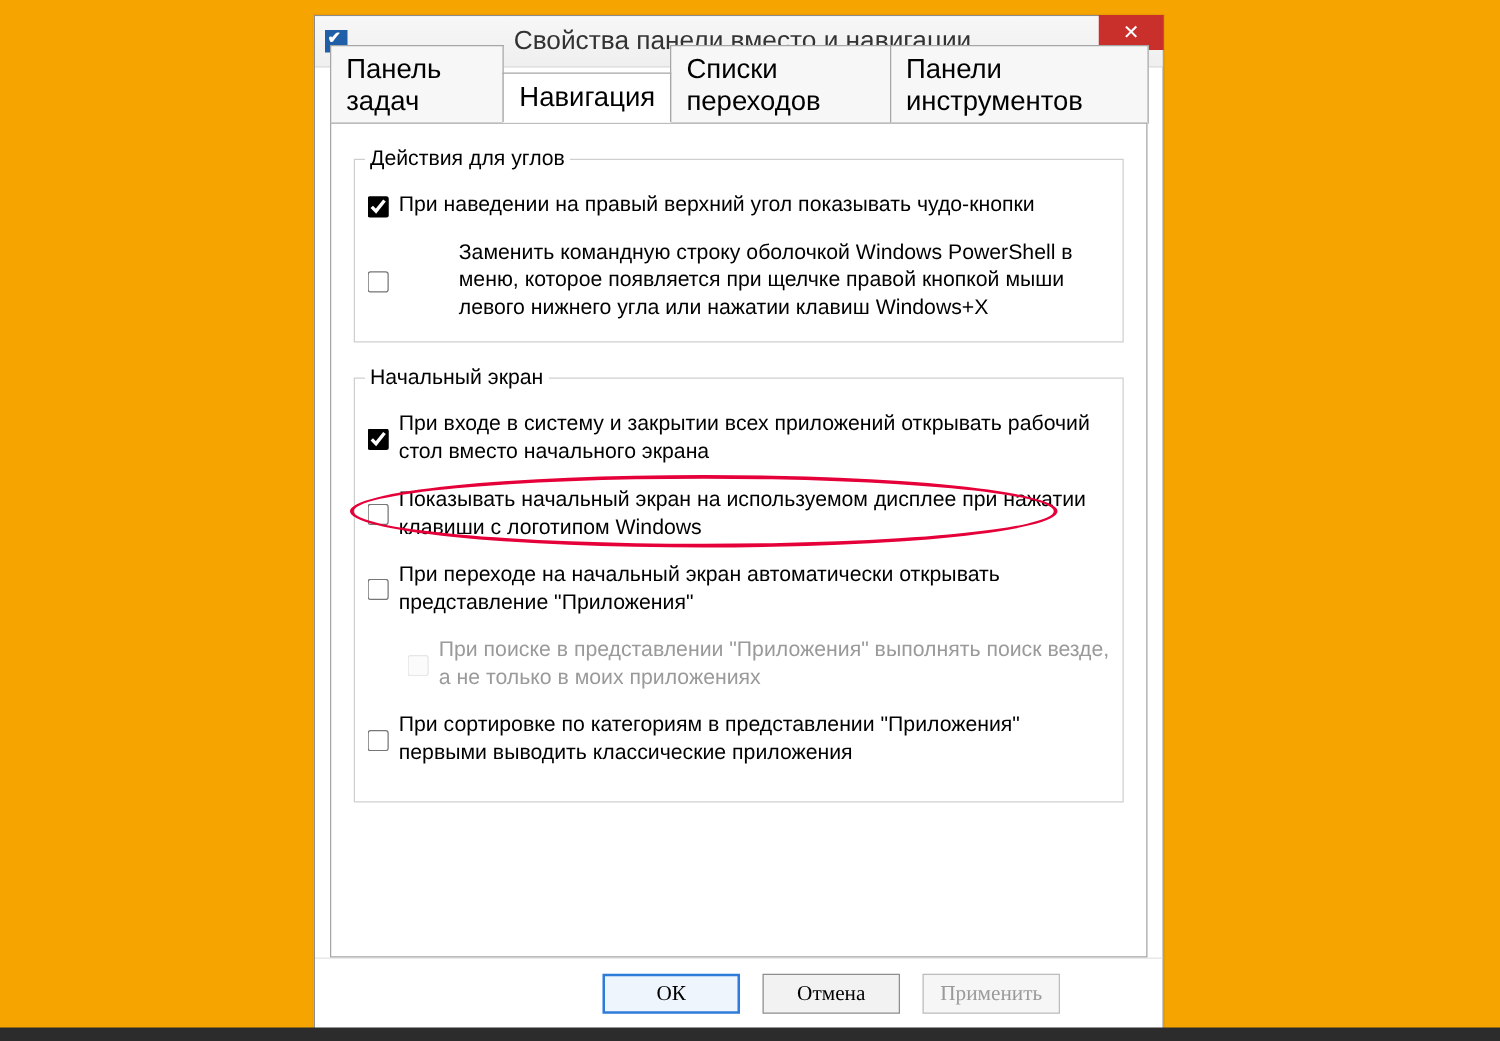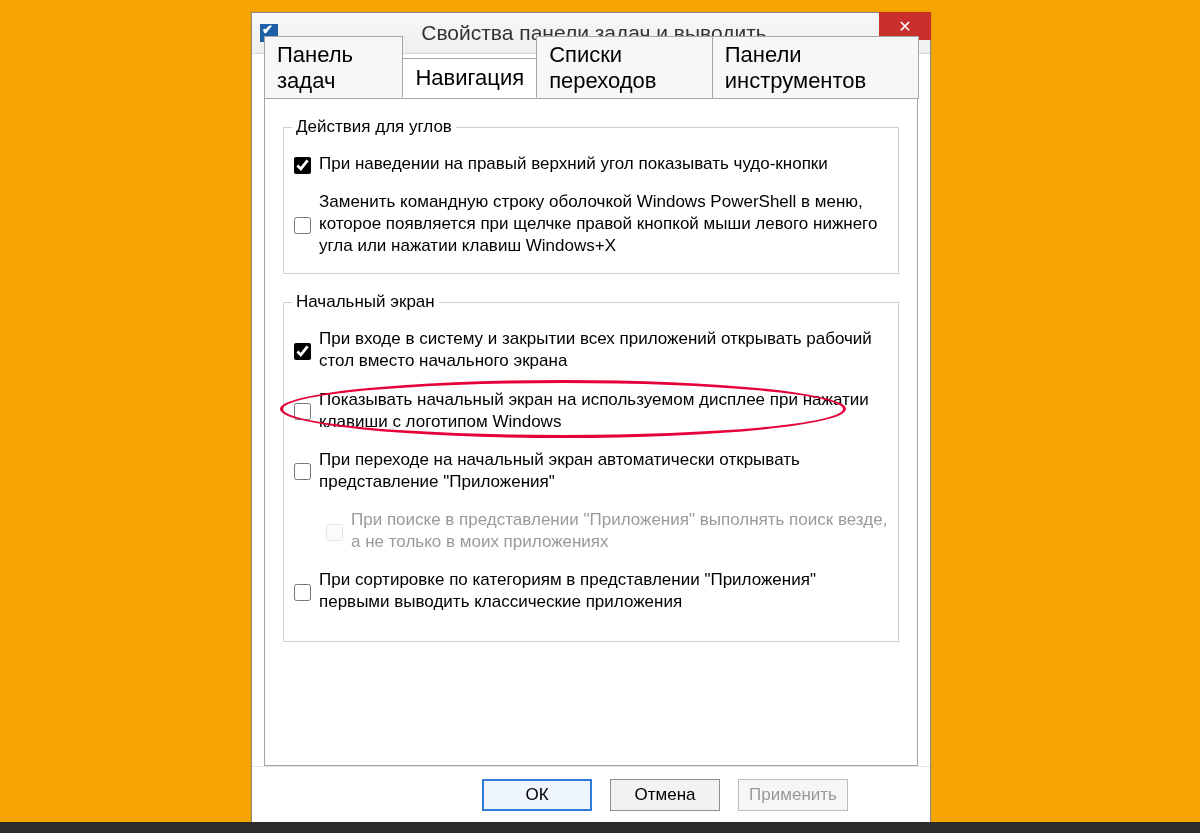--- a/index.html
+++ b/index.html
@@ -104,21 +104,21 @@
     padding:0 4px;
     font-size:17px;
     color:#000;
   }
   .opt{
     display:flex;
     align-items:center;
     margin:6px 0 16px 2px;
     line-height:1.3;
   }
-  .opt:last-child{margin-bottom:4px;}
+  .opt:last-child{margin-bottom:4px;gap:48px;}
   .opt input[type=checkbox]{
     width:17px;height:17px;
     margin:2px 8px 0 0;
     flex-shrink:0;
     accent-color:#000;
   }
   .opt.disabled{color:#9a9a9a;}
   .opt.disabled input{opacity:.55;}
   .opt.indent{margin-left:34px;}
   .opt label{flex:1;}
@@ -142,21 +142,21 @@
   }
   .buttons .spacer{flex:0 0 130px;}
   button.dlg{
     min-width:110px;
     height:32px;
     font-size:17px;
     background:#f2f2f2;
     border:1px solid #8f8f8f;
     cursor:pointer;
     color:#000;
-    font-family:Liberation Sans, sans-serif;
+    font-family:Liberation Serif, serif;
   }
   button.dlg.default{
     border:2px solid #2f7bd9;
     background:#eef5fd;
   }
   button.dlg:disabled{
     color:#9a9a9a;
     border-color:#bcbcbc;
     background:#f6f6f6;
     cursor:default;
@@ -168,21 +168,21 @@
     height:11px;
     background:#2c2c2c;
   }
 </style>
 </head>
 <body>
 
 <div class="window">
   <div class="titlebar">
     <div class="sysicon"></div>
-    <div class="title">Свойства панели задач и выводить</div>
+    <div class="title">Свойства панели вместо и навигации</div>
     <div class="closebtn">
       <span>✕</span>
     </div>
   </div>
 
   <div class="tabstrip">
     <div class="tab">Панель задач</div>
     <div class="tab active">Навигация</div>
     <div class="tab">Списки переходов</div>
     <div class="tab">Панели инструментов</div>

